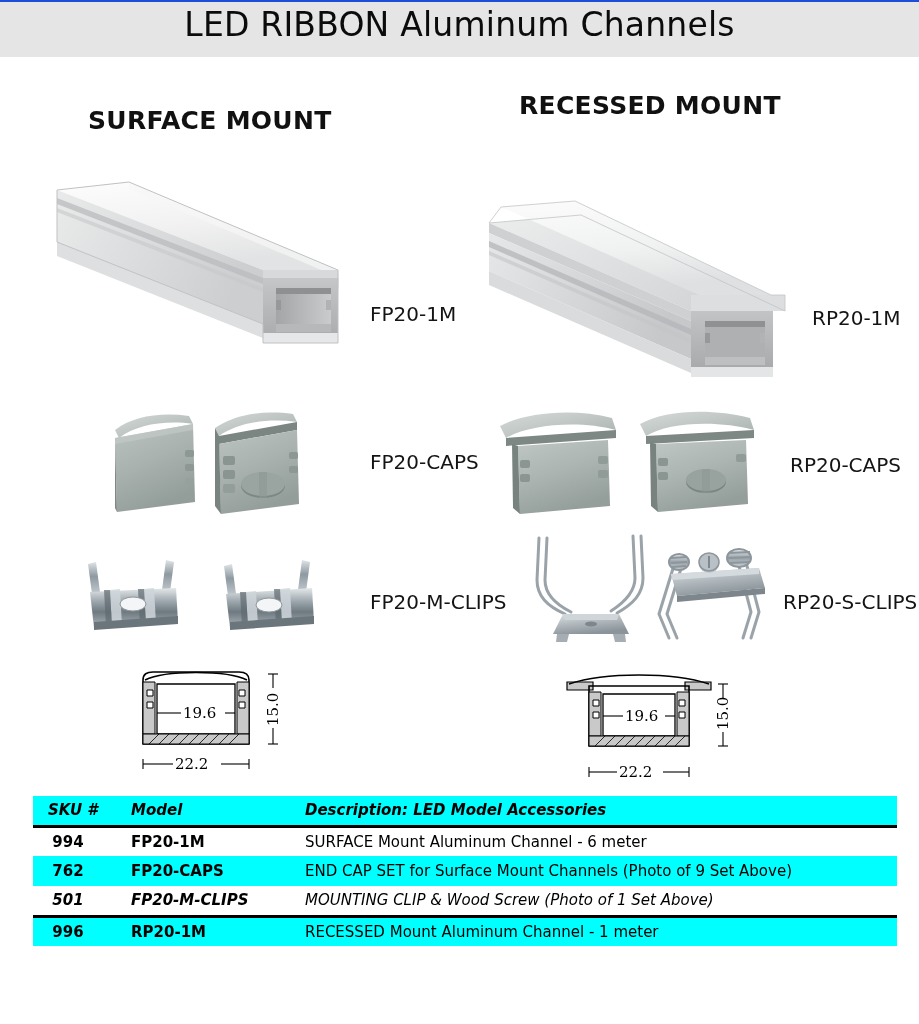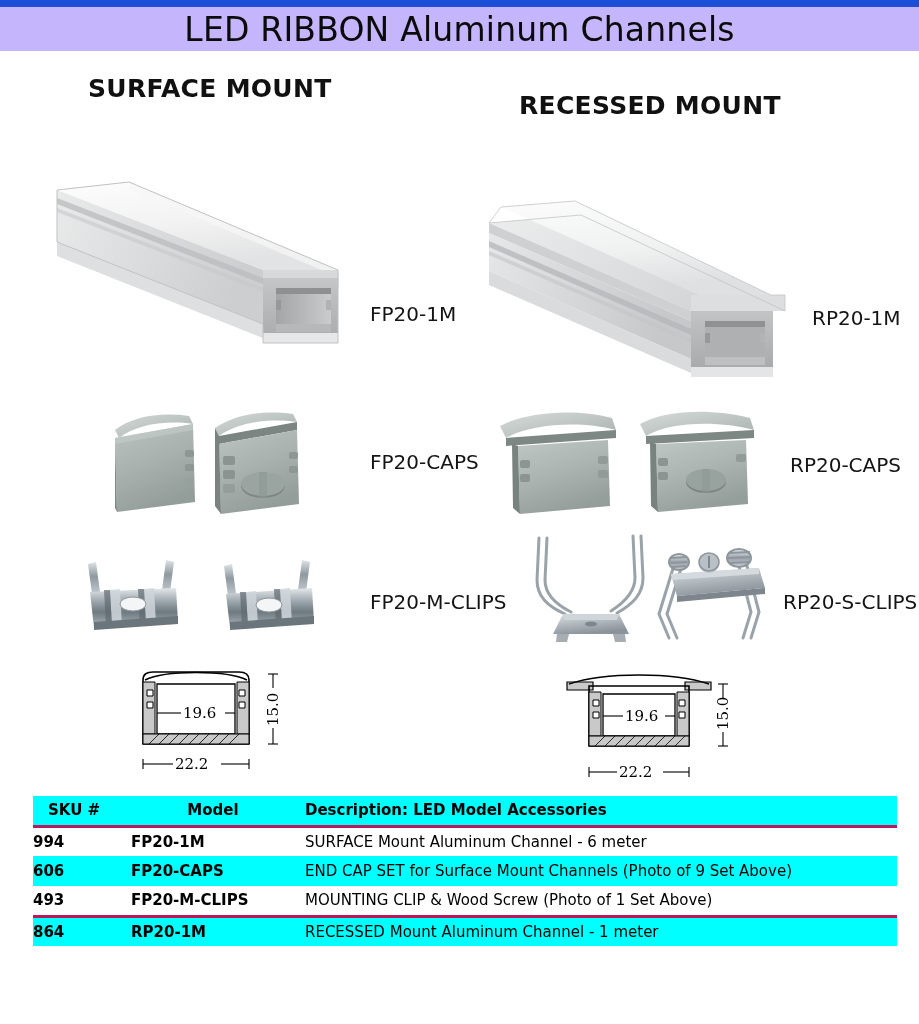--- a/index.html
+++ b/index.html
@@ -7,23 +7,23 @@
   body {
     width: 919px; height: 1024px;
     background: #ffffff;
     font-family: "Liberation Sans", sans-serif;
     position: relative;
     overflow: hidden;
   }
 
   
   #title-banner {
-    position: absolute; left: 0; top: 0; width: 919px; height: 51px;
-    background: #c4b5fd;
-    border-top: 7px solid #1d4ed8;
+    position: absolute; left: 0; top: 0; width: 919px; height: 57px;
+    background: #e5e5e5;
+    border-top: 2px solid #1d4ed8;
   }
   #title-banner .title-text {
     position: absolute; left: 0; right: 0; top: 3px;
     text-align: center;
     font-size: 33px;
     font-weight: 400;
     letter-spacing: .2px;
     color: #0b0b0b;
     font-family: "DejaVu Sans", sans-serif;
   }
@@ -31,21 +31,21 @@
   
   .col-heading {
     position: absolute;
     font-size: 25px;
     font-weight: bold;
     color: #111;
     letter-spacing: .3px;
     white-space: nowrap;
     font-family: "DejaVu Sans", sans-serif;
   }
-  #heading-surface { left: 88px;  top: 74px; }
+  #heading-surface { left: 88px;  top: 106px; }
   #heading-recessed { left: 519px; top: 91px; }
 
   
   .prod-label {
     position: absolute;
     font-size: 20px;
     color: #141414;
     white-space: nowrap;
     font-family: "DejaVu Sans", sans-serif;
   }
@@ -78,33 +78,33 @@
     font-family: "DejaVu Sans", sans-serif;
   }
   #sku-table td, #sku-table th {
     padding: 0;
     height: 30px;
     vertical-align: middle;
     font-size: 15px;
     color: #000;
     text-align: left;
   }
-  #sku-table .c-sku   { width: 82px;  text-align: left; padding-right: 12px; font-weight: bold; }
+  #sku-table .c-sku   { width: 82px;  text-align: center; padding-right: 12px; font-weight: bold; }
   #sku-table .c-model { width: 180px; padding-left: 16px; font-weight: bold; }
   #sku-table .c-desc  { padding-left: 10px; }
 
   #sku-table thead th { font-weight: bold; }
   #sku-table thead tr { background: #00ffff; }
   #sku-table thead th.c-sku   { text-align: left; padding-left: 15px; }
-  #sku-table thead th.c-model { padding-left: 16px; text-align: center; }
+  #sku-table thead th.c-model { padding-left: 16px; }
   #sku-table thead th.c-desc  { padding-left: 10px; }
 
   #sku-table tbody tr.row-white { background: #ffffff; }
   #sku-table tbody tr.row-cyan  { background: #00ffff; }
-  .rule-bottom { border-bottom: 3px solid #be185d; }
+  .rule-bottom { border-bottom: 3px solid #000000; font-style: italic; }
 </style>
 </head>
 <body>
 
 <div id="title-banner">
   <div class="title-text">LED RIBBON Aluminum Channels</div>
 </div>
 
 <div id="heading-surface" class="col-heading">SURFACE MOUNT</div>
 <div id="heading-recessed" class="col-heading">RECESSED MOUNT</div>
@@ -547,28 +547,28 @@
       <th class="c-desc rule-bottom">Description: LED Model Accessories</th>
     </tr>
   </thead>
   <tbody>
     <tr class="row-white">
       <td class="c-sku">994</td>
       <td class="c-model">FP20-1M</td>
       <td class="c-desc">SURFACE Mount Aluminum Channel - 6 meter</td>
     </tr>
     <tr class="row-cyan">
-      <td class="c-sku">606</td>
+      <td class="c-sku">762</td>
       <td class="c-model">FP20-CAPS</td>
       <td class="c-desc">END CAP SET for Surface Mount Channels (Photo of 9 Set Above)</td>
     </tr>
     <tr class="row-white">
-      <td class="c-sku rule-bottom">493</td>
+      <td class="c-sku rule-bottom">501</td>
       <td class="c-model rule-bottom">FP20-M-CLIPS</td>
       <td class="c-desc rule-bottom">MOUNTING CLIP &amp; Wood Screw  (Photo of 1 Set Above)</td>
     </tr>
     <tr class="row-cyan">
-      <td class="c-sku">864</td>
+      <td class="c-sku">996</td>
       <td class="c-model">RP20-1M</td>
       <td class="c-desc">RECESSED Mount Aluminum Channel - 1 meter</td>
     </tr>
   </tbody>
 </table>
 
 </body></html>

